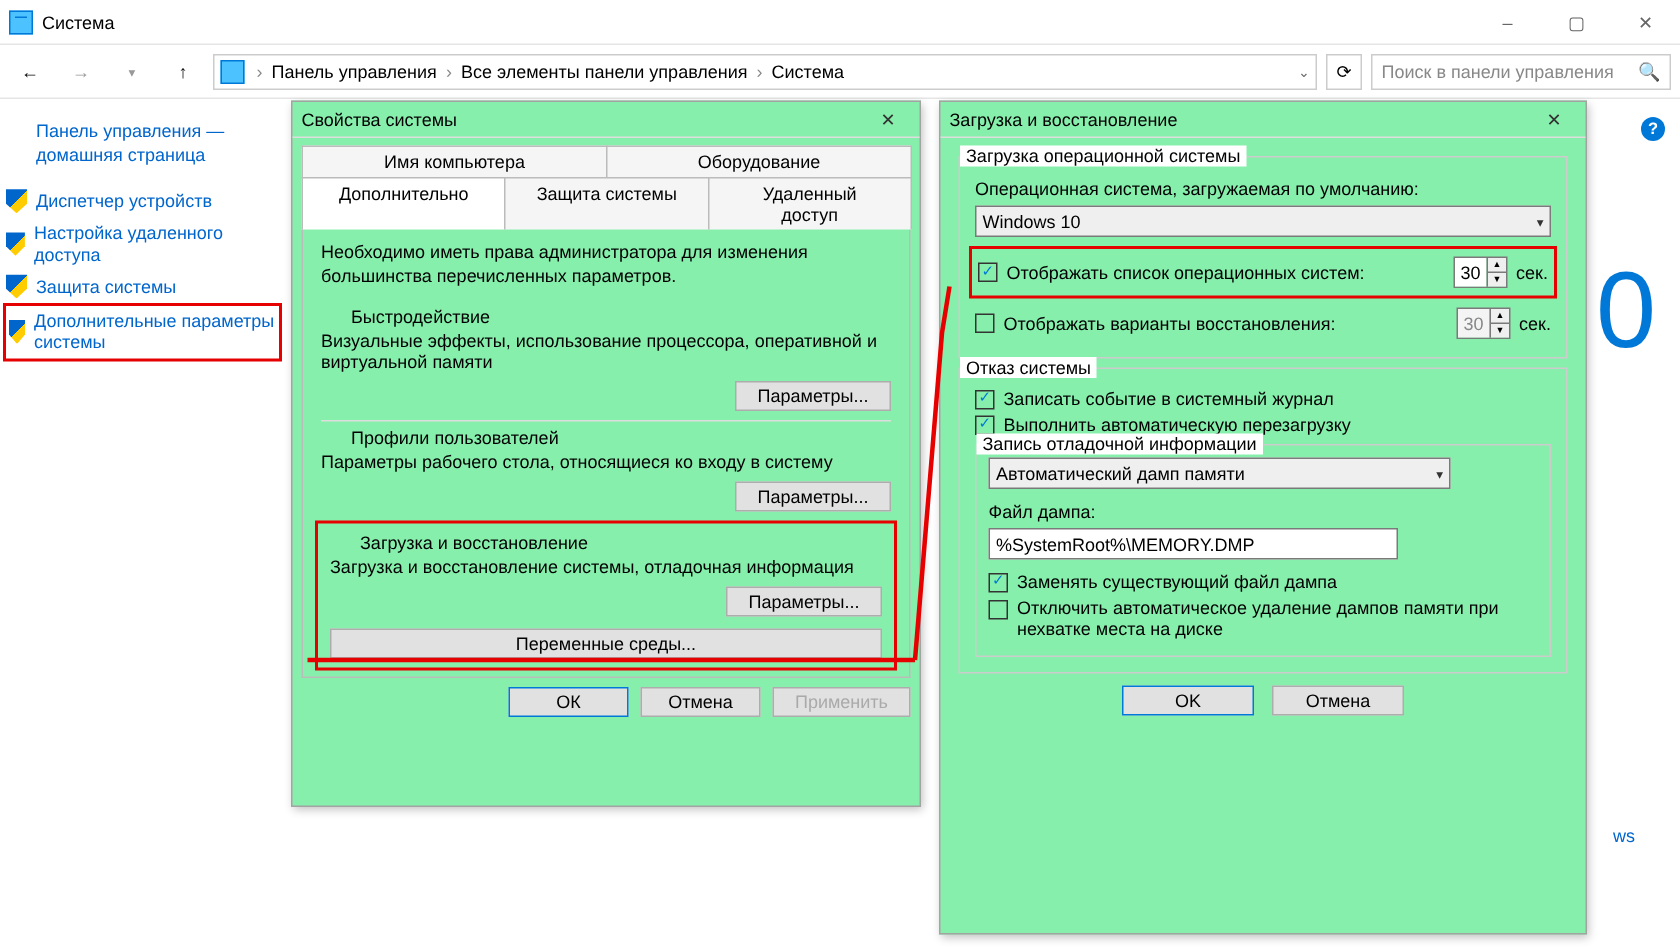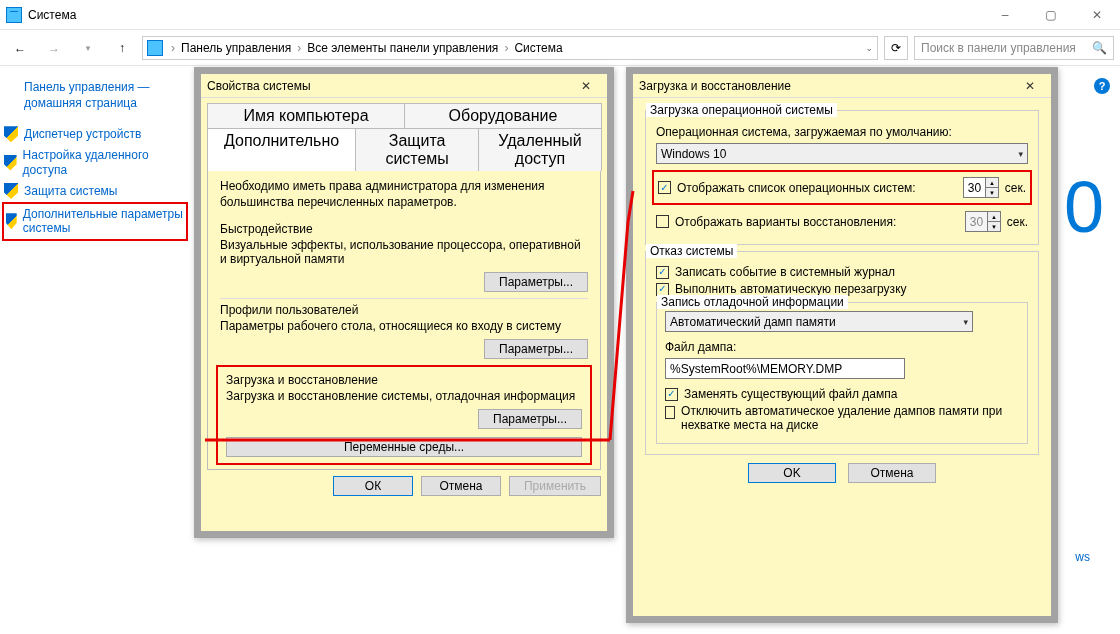--- a/index.html
+++ b/index.html
@@ -26,25 +26,25 @@
   .side-item{display:flex;align-items:center;gap:6px;padding:3px 6px 3px 0;}
   .shield{width:14px;height:16px;position:relative;background:linear-gradient(135deg,#0066cc 50%,#ffcc00 50%);clip-path:polygon(0 0,100% 0,100% 60%,50% 100%,0 60%);}
   .side-item a{color:#0066cc;line-height:1.2;}
   .red-box{border:2px solid #e60000;}
   .side-item.red-box{padding:3px 2px;margin-left:-2px;margin-right:-3px;}
   .main{flex:1;position:relative;}
   .main .help-icon{position:absolute;right:10px;top:12px;width:16px;height:16px;border-radius:50%;background:#0078d7;color:#fff;display:flex;align-items:center;justify-content:center;font-size:11px;font-weight:bold;}
   .right-stub{position:absolute;right:30px;top:100px;font-size:72px;color:#0078d7;width:26px;text-align:right;}
   .right-link{position:absolute;right:30px;bottom:70px;color:#0066cc;}
   
-  .dialog{position:absolute;background:#fef9c3;border:7px solid #a3a3a3;box-shadow:1px 2px 6px rgba(0,0,0,.25);}
+  .dialog{position:absolute;background:#86efac;border:1px solid #a3a3a3;box-shadow:1px 2px 6px rgba(0,0,0,.25);}
   .dlg-titlebar{height:24px;display:flex;align-items:center;padding:0 6px;border-bottom:1px solid #ddd;}
   .dlg-titlebar .sp{flex:1;}
   .dlg-x{width:30px;height:20px;display:flex;align-items:center;justify-content:center;color:#333;}
-  .tab{border:1px solid #bbb;border-bottom:none;padding:3px 16px;background:#fff;font-size:16px;position:relative;top:1px;margin-right:-1px;}
+  .tab{border:1px solid #bbb;border-bottom:none;padding:3px 16px;background:#fff;font-size:12px;position:relative;top:1px;margin-right:-1px;}
   .tab.inactive{background:#f5f5f5;}
   .tabrow{display:flex;margin:0 6px;}
   .tabrow .tab{flex:1;text-align:center;}
   .btn{border:1px solid #adadad;background:#e1e1e1;padding:2px 14px;font-size:12px;min-width:80px;text-align:center;}
   .btn.def{border:1px solid #0078d7;}
   .btn.dis{color:#aaa;}
   .btnrow{display:flex;justify-content:flex-end;gap:8px;margin:6px;}
   .check{display:flex;align-items:center;gap:6px;margin:3px 0;}
   .check .box{width:13px;height:13px;border:1px solid #333;display:flex;align-items:center;justify-content:center;font-size:10px;color:#0078d7;line-height:1;}
   .select{border:1px solid #7a7a7a;height:21px;display:flex;align-items:center;padding:0 4px;background:#efefef;}
@@ -57,21 +57,21 @@
   .spin .arrows{width:15px;border-left:1px solid #7a7a7a;display:flex;flex-direction:column;}
   .spin .arrows div{flex:1;display:flex;align-items:center;justify-content:center;font-size:6px;background:#efefef;}
   .spin .arrows div:first-child{border-bottom:1px solid #7a7a7a;}
   .sec-label{margin-left:6px;}
   .linkrow{display:flex;align-items:center;margin:2px 0;}
   .linkrow .sp{flex:1;}
   
   .sysprops{top:67px;left:194px;width:420px;height:471px;}
   .sysprops .note{padding:6px 12px 10px 12px;line-height:1.35;}
   .sec{margin:2px 12px 6px 12px;}
-  .sec .ttl{margin-bottom:2px;}
+  .sec .ttl{margin-bottom:2px;margin-left:20px;}
   .sec .desc{margin-bottom:6px;}
   .sec .brow{display:flex;justify-content:flex-end;}
   
   .startup{top:67px;left:626px;width:432px;height:556px;}
   .startup .body{padding:6px 6px;}
   .grp{border:1px solid #ccc;margin:6px;padding:10px 10px 10px 10px;position:relative;}
   .grp-title{position:absolute;top:-8px;left:0;background:#fff;padding:0 4px;}
   .subgrp{border:1px solid #ccc;padding:8px;margin-top:6px;position:relative;}
   .lab{margin:4px 0 4px 0;}
   a{text-decoration:none;}
@@ -252,21 +252,21 @@
         <span>Выполнить автоматическую перезагрузку</span>
       </div>
       <div class="subgrp">
         <span class="grp-title">Запись отладочной информации</span>
         <div class="select" style="width:308px;">
           <span>Автоматический дамп памяти</span>
           <div class="sp"></div>
             <span class="caret">▾</span>
         </div>
         <div class="lab" style="margin-top:8px;">Файл дампа:</div>
-        <div class="input" style="width:240px;">
+        <div class="input" style="width:273px;">
           <span>%SystemRoot%\MEMORY.DMP</span>
         </div>
         <div class="check" style="margin-top:8px;">
           <span class="box">✓</span>
           <span>Заменять существующий файл дампа</span>
         </div>
         <div class="check" style="align-items:flex-start;">
           <span class="box" style="margin-top:2px;"></span>
           <span style="max-width:340px;">Отключить автоматическое удаление дампов памяти при нехватке места на диске</span>
         </div>

